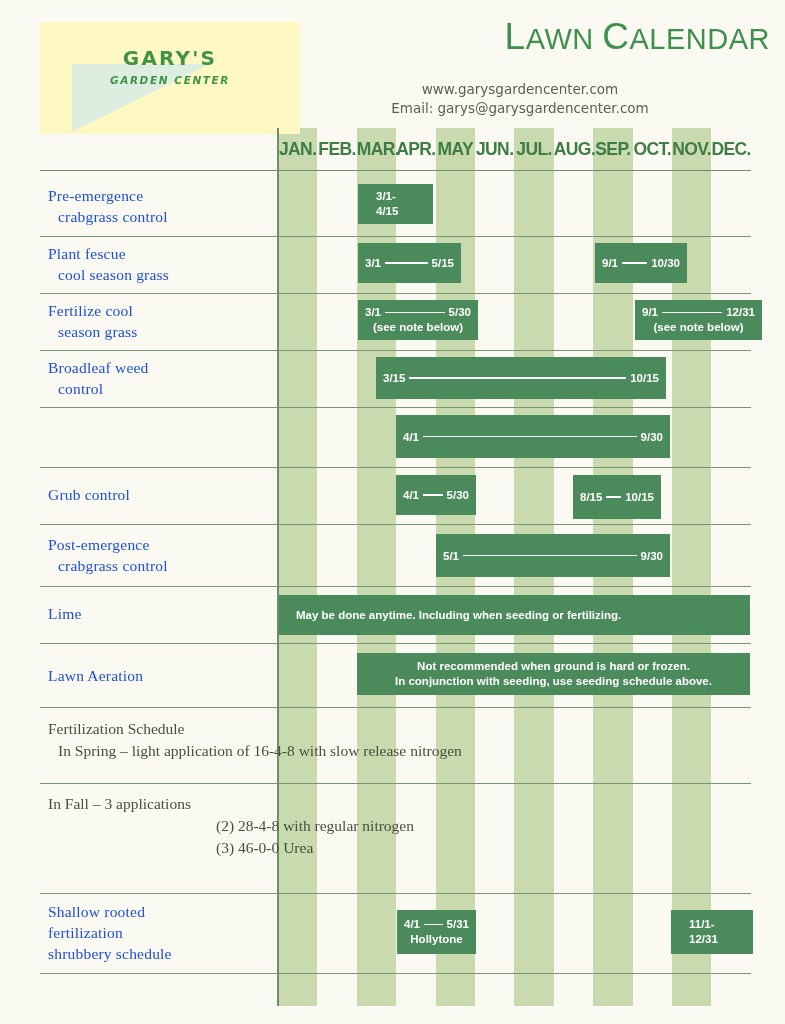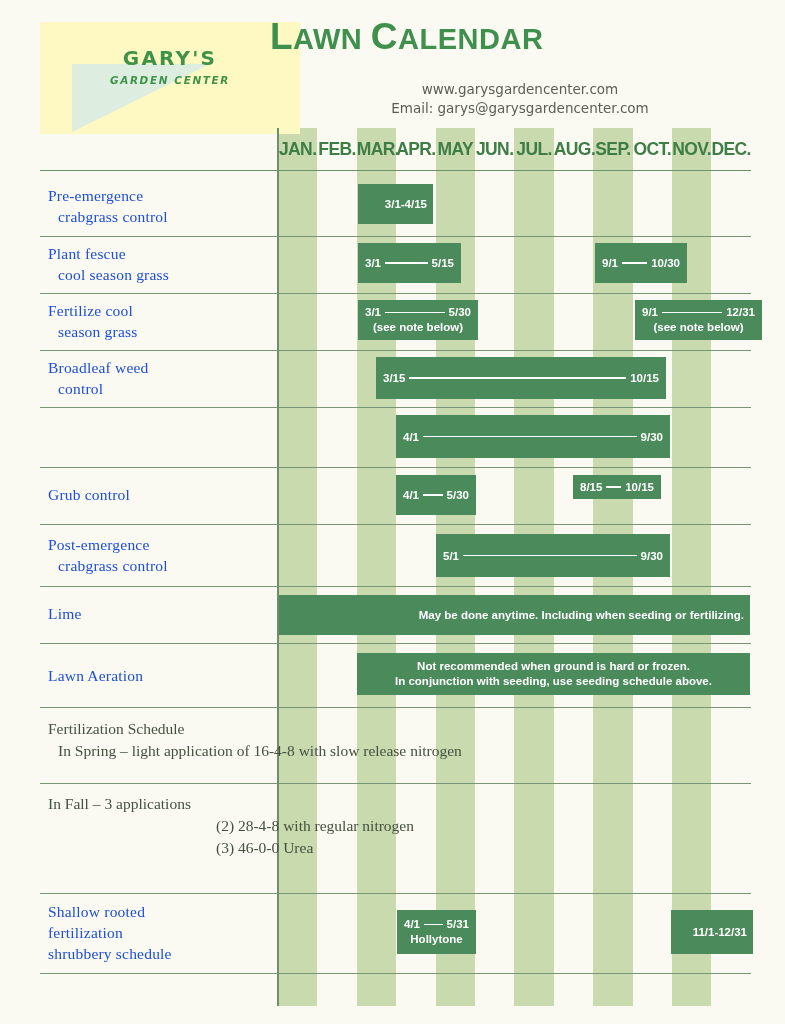--- a/index.html
+++ b/index.html
@@ -27,22 +27,22 @@
     position:absolute;left:0;right:0;top:24px;text-align:center;
     font-family:"DejaVu Sans", sans-serif;font-weight:bold;
     color:#3f9349;font-size:20px;letter-spacing:2.2px;
   }
   .logo-sub{
     position:absolute;left:0;right:0;top:52px;text-align:center;
     font-family:"DejaVu Sans", sans-serif;font-weight:bold;font-style:italic;
     color:#3f9349;font-size:10.5px;letter-spacing:1.6px;
   }
   .title{
-    position:absolute;left:270px;top:16px;width:500px;text-align:left;
-    color:#3f8f4d;font-family:"Liberation Sans", sans-serif;font-weight:bold;
+    position:absolute;left:270px;top:16px;width:500px;text-align:right;
+    color:#3f8f4d;font-family:"Liberation Sans", sans-serif;font-weight:normal;
     font-size:37px;letter-spacing:0.5px;z-index:3;
   }
   .title .sm{font-size:29px;}
   .contact{
     position:absolute;left:270px;top:80px;width:500px;text-align:center;
     color:#5a5f52;font-family:"DejaVu Sans", sans-serif;font-size:13.5px;
     line-height:19px;z-index:3;
   }
 
   
@@ -72,21 +72,21 @@
     z-index:6;box-sizing:border-box;
   }
   .bar .mid{
     position:absolute;left:0;right:0;top:50%;transform:translateY(-50%);
     display:flex;align-items:center;justify-content:space-between;
     padding:0 7px;box-sizing:border-box;white-space:nowrap;
   }
   .bar .mid .ln{flex:1 1 auto;height:1.5px;background:#ffffff;margin:0 4px;}
   .bar .ctr{
     position:absolute;left:0;right:0;top:50%;transform:translateY(-50%);
-    text-align:right;line-height:15px;padding:0 6px;box-sizing:border-box;
+    text-align:left;line-height:15px;padding:0 18px;box-sizing:border-box;
   }
   .bar .stack{
     position:absolute;left:0;right:0;top:50%;transform:translateY(-50%);
     text-align:center;line-height:15px;
   }
   .bar .stack .r1{display:flex;align-items:center;justify-content:space-between;padding:0 7px;box-sizing:border-box;}
   .bar .stack .r1 .ln{flex:1 1 auto;height:1.5px;background:#ffffff;margin:0 4px;}
 
   
   .note{
@@ -228,21 +228,21 @@
     <div class="rlabel" style="top:17px">
       <span>Grub control</span>
     </div>
     <div class="bar" style="left:356px;top:8px;width:80px;height:40px">
       <div class="mid">
         <span>4/1</span>
         <span class="ln"></span>
         <span>5/30</span>
       </div>
     </div>
-    <div class="bar" style="left:533px;top:8px;width:88px;height:24px">
+    <div class="bar" style="left:533px;top:8px;width:88px;height:44px">
       <div class="mid">
         <span>8/15</span>
         <span class="ln"></span>
         <span>10/15</span>
       </div>
     </div>
   </div>
 
   <div class="row" style="top:524px;height:62px">
     <div class="rule"></div>

